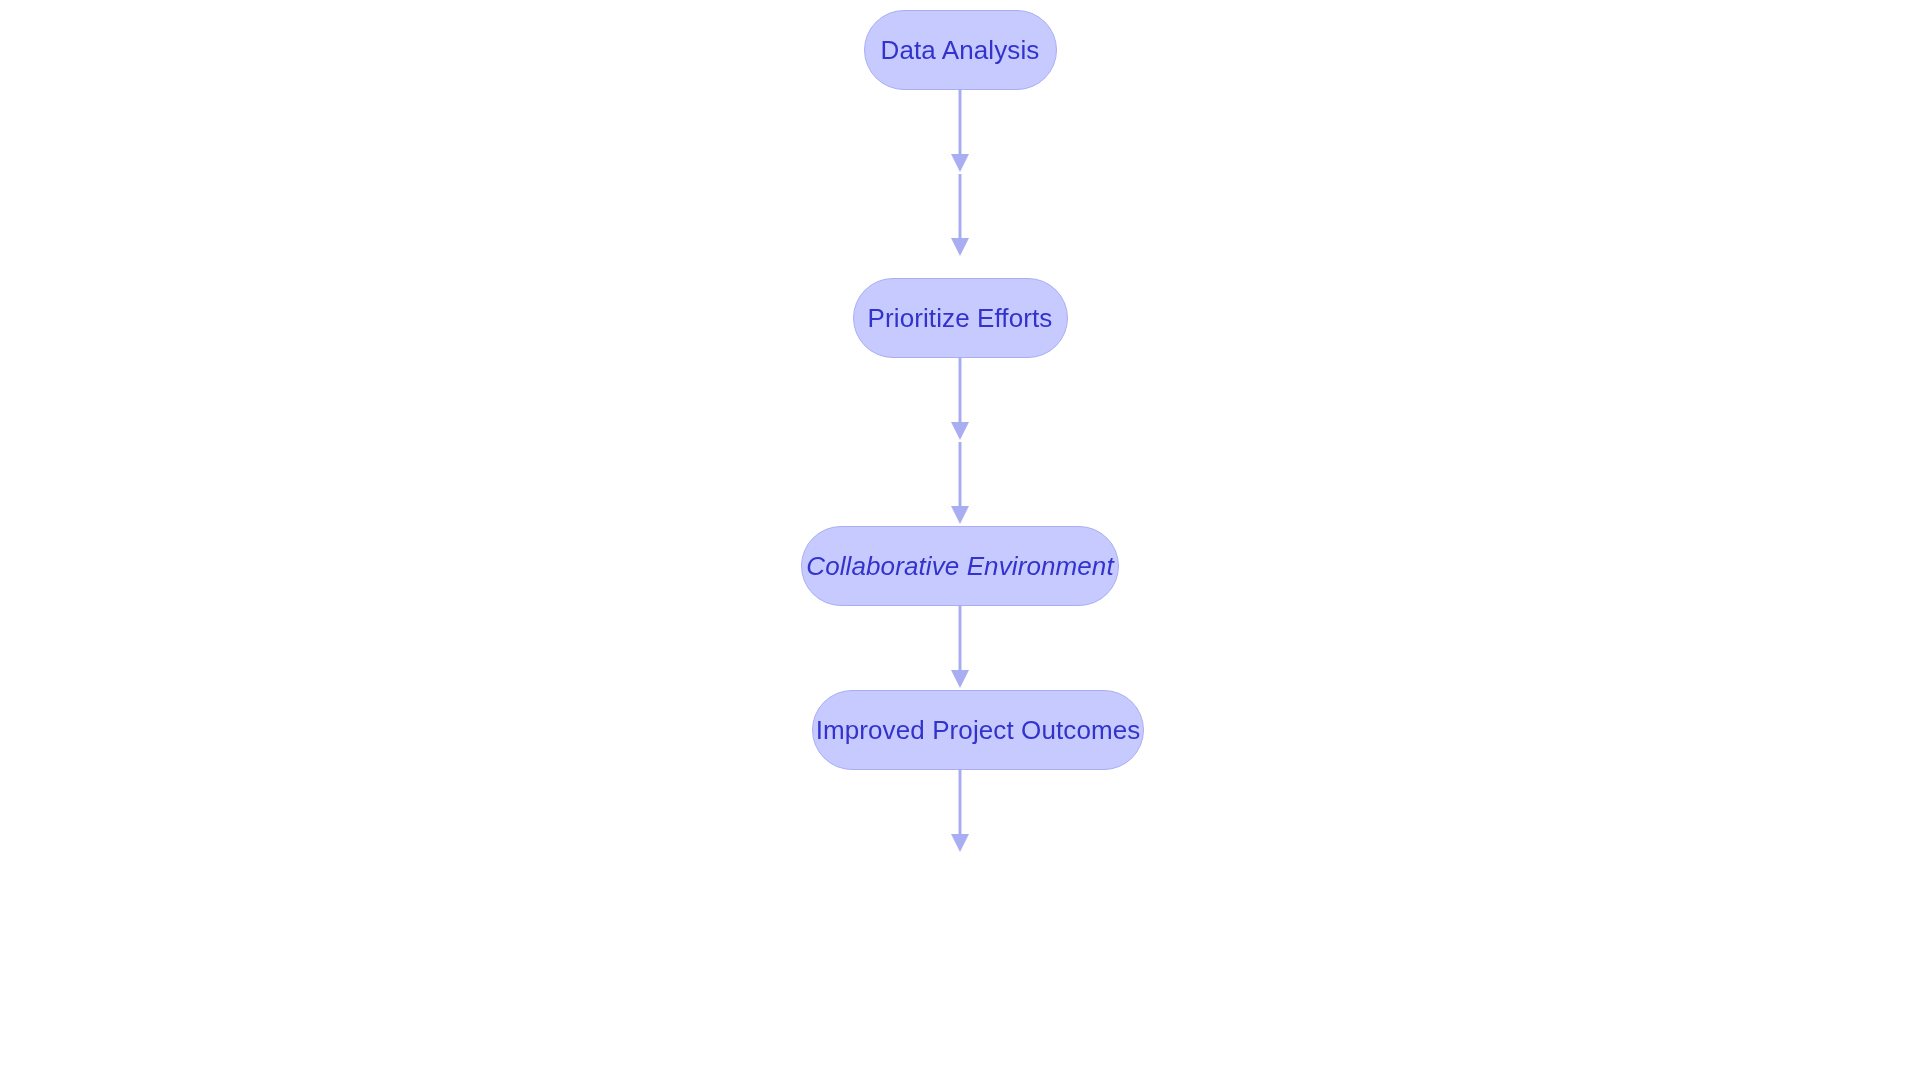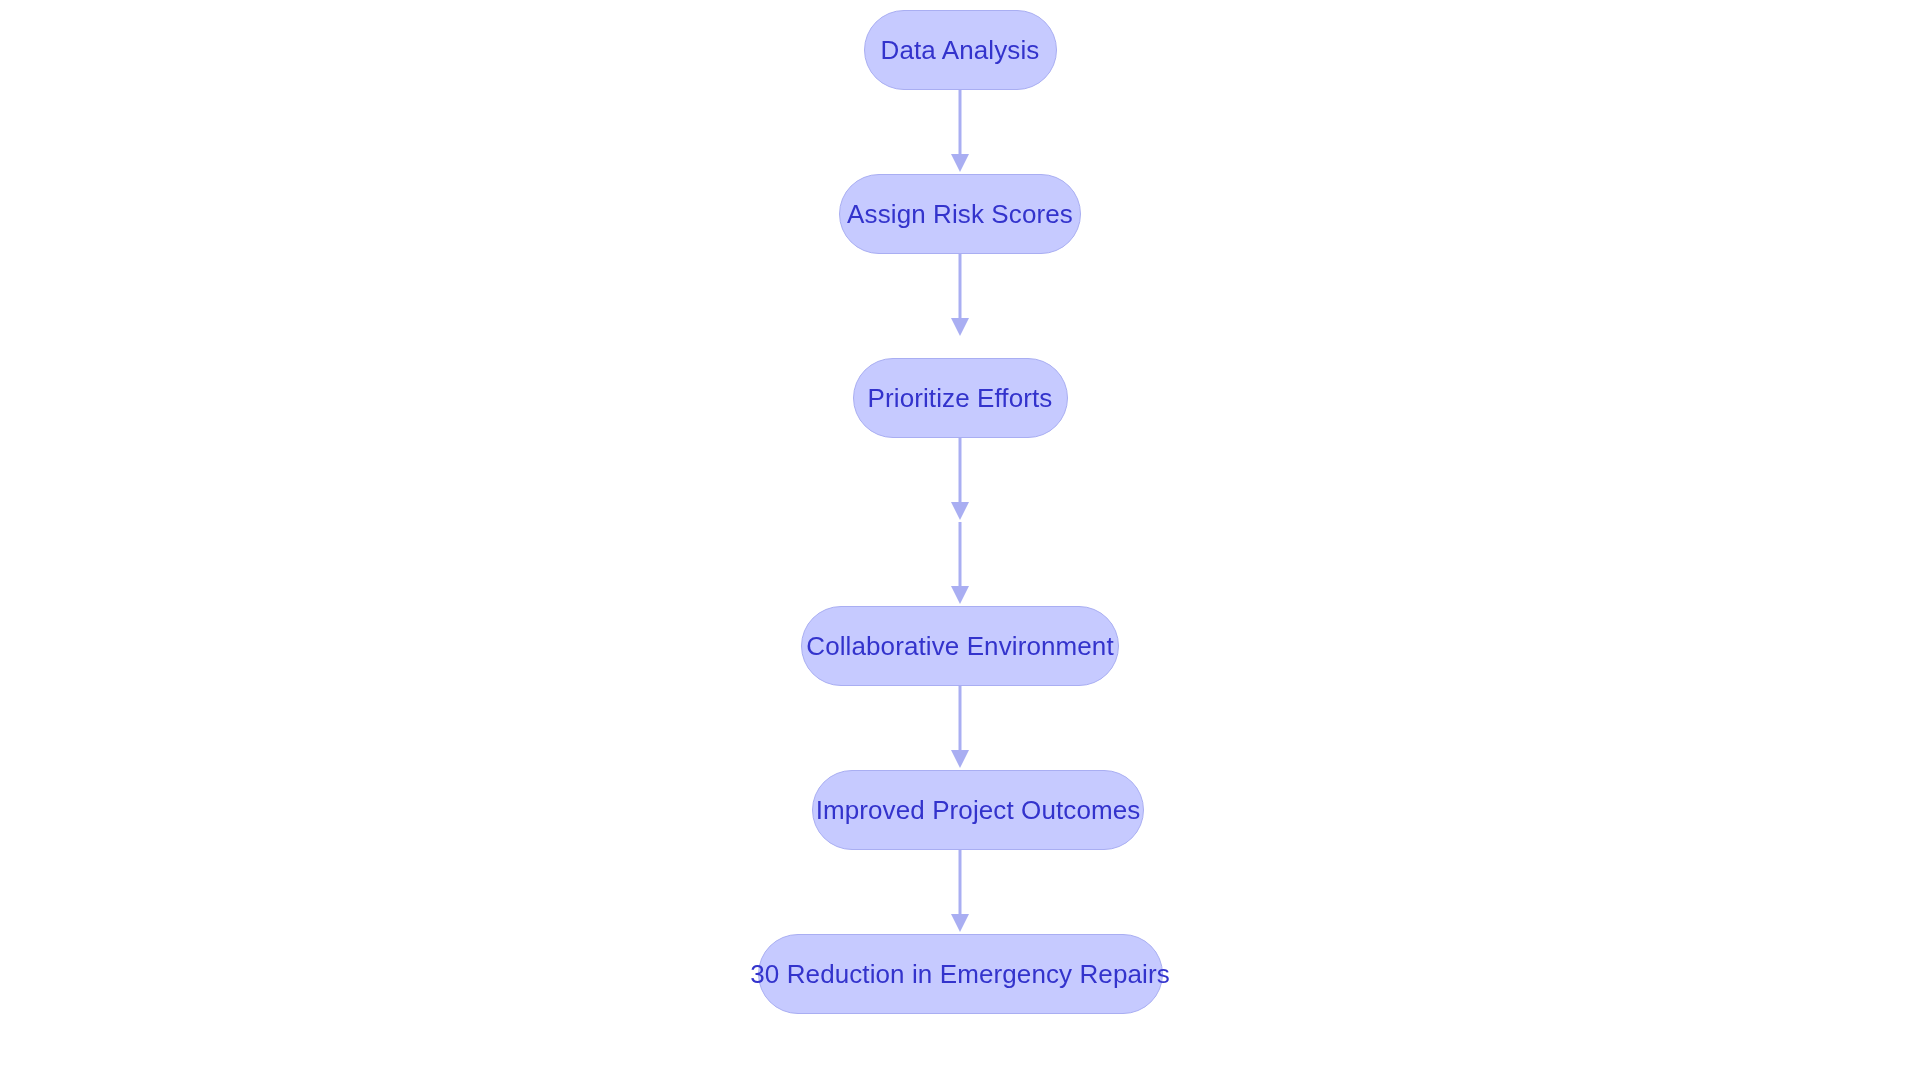--- a/index.html
+++ b/index.html
@@ -78,23 +78,20 @@
 
     <div class="node" style="width:193px;">
       <span class="node-label">Data Analysis</span>
     </div>
 
     <svg class="connector" viewBox="0 0 30 84" xmlns="http://www.w3.org/2000/svg">
       <line class="stem" x1="15" y1="0" x2="15" y2="66"></line>
       <polygon class="head" points="6,64 24,64 15,82"></polygon>
     </svg>
 
-    <div class="node" style="width:242px;">
-      <span class="node-label">Assign Risk Scores</span>
-    </div>
 
     <svg class="connector" viewBox="0 0 30 84" xmlns="http://www.w3.org/2000/svg">
       <line class="stem" x1="15" y1="0" x2="15" y2="66"></line>
       <polygon class="head" points="6,64 24,64 15,82"></polygon>
     </svg>
 
     <div class="node" style="width:215px;margin-top:20px;">
       <span class="node-label">Prioritize Efforts</span>
     </div>
 
@@ -102,36 +99,33 @@
       <line class="stem" x1="15" y1="0" x2="15" y2="66"></line>
       <polygon class="head" points="6,64 24,64 15,82"></polygon>
     </svg>
 
 
     <svg class="connector" viewBox="0 0 30 84" xmlns="http://www.w3.org/2000/svg">
       <line class="stem" x1="15" y1="0" x2="15" y2="66"></line>
       <polygon class="head" points="6,64 24,64 15,82"></polygon>
     </svg>
 
-    <div class="node" style="width:318px;">
+    <div class="node" style="width:318px;font-style:italic;">
       <span class="node-label">Collaborative Environment</span>
     </div>
 
     <svg class="connector" viewBox="0 0 30 84" xmlns="http://www.w3.org/2000/svg">
       <line class="stem" x1="15" y1="0" x2="15" y2="66"></line>
       <polygon class="head" points="6,64 24,64 15,82"></polygon>
     </svg>
 
     <div class="node" style="width:332px;margin-left:36px;">
       <span class="node-label">Improved Project Outcomes</span>
     </div>
 
     <svg class="connector" viewBox="0 0 30 84" xmlns="http://www.w3.org/2000/svg">
       <line class="stem" x1="15" y1="0" x2="15" y2="66"></line>
       <polygon class="head" points="6,64 24,64 15,82"></polygon>
     </svg>
 
-    <div class="node" style="width:405px;">
-      <span class="node-label">30 Reduction in Emergency Repairs</span>
-    </div>
 
   </div>
 </div>
 
 </body></html>

